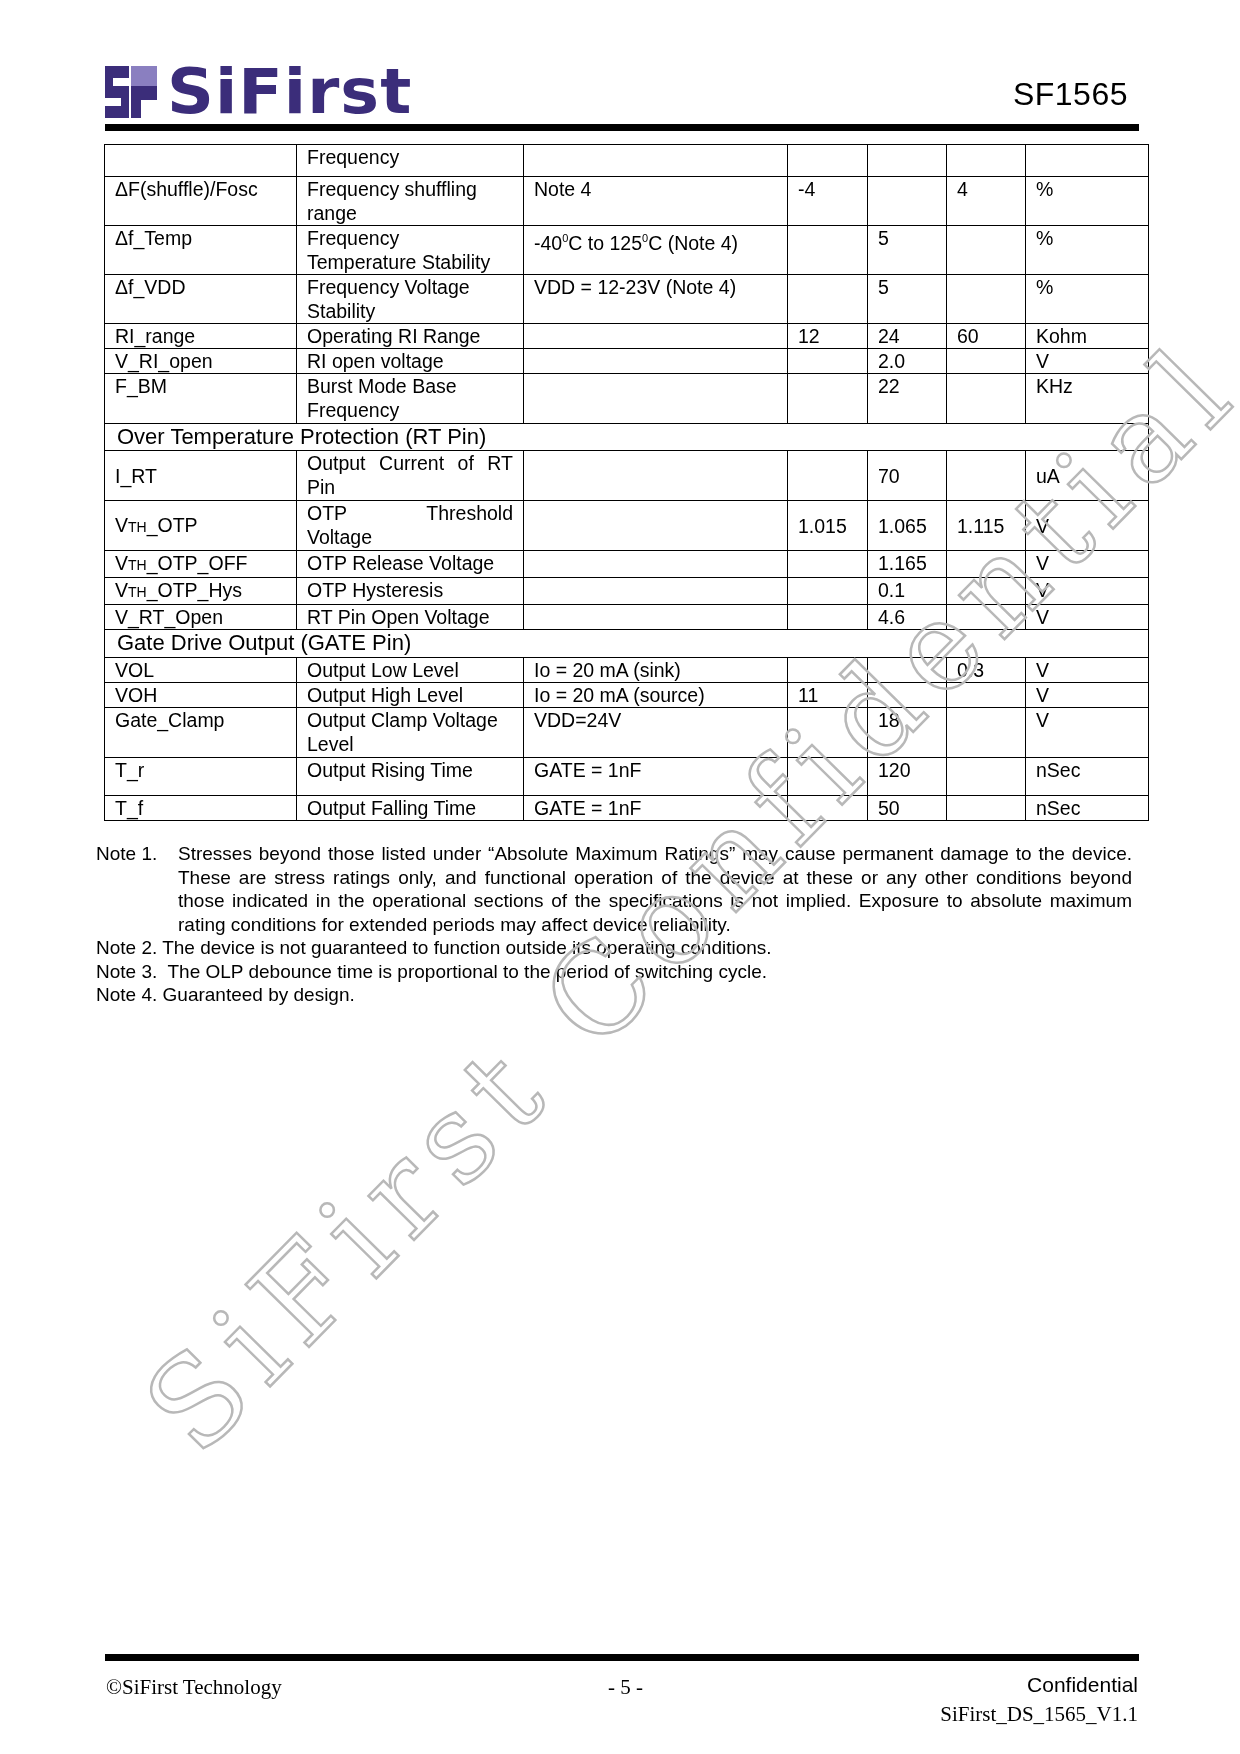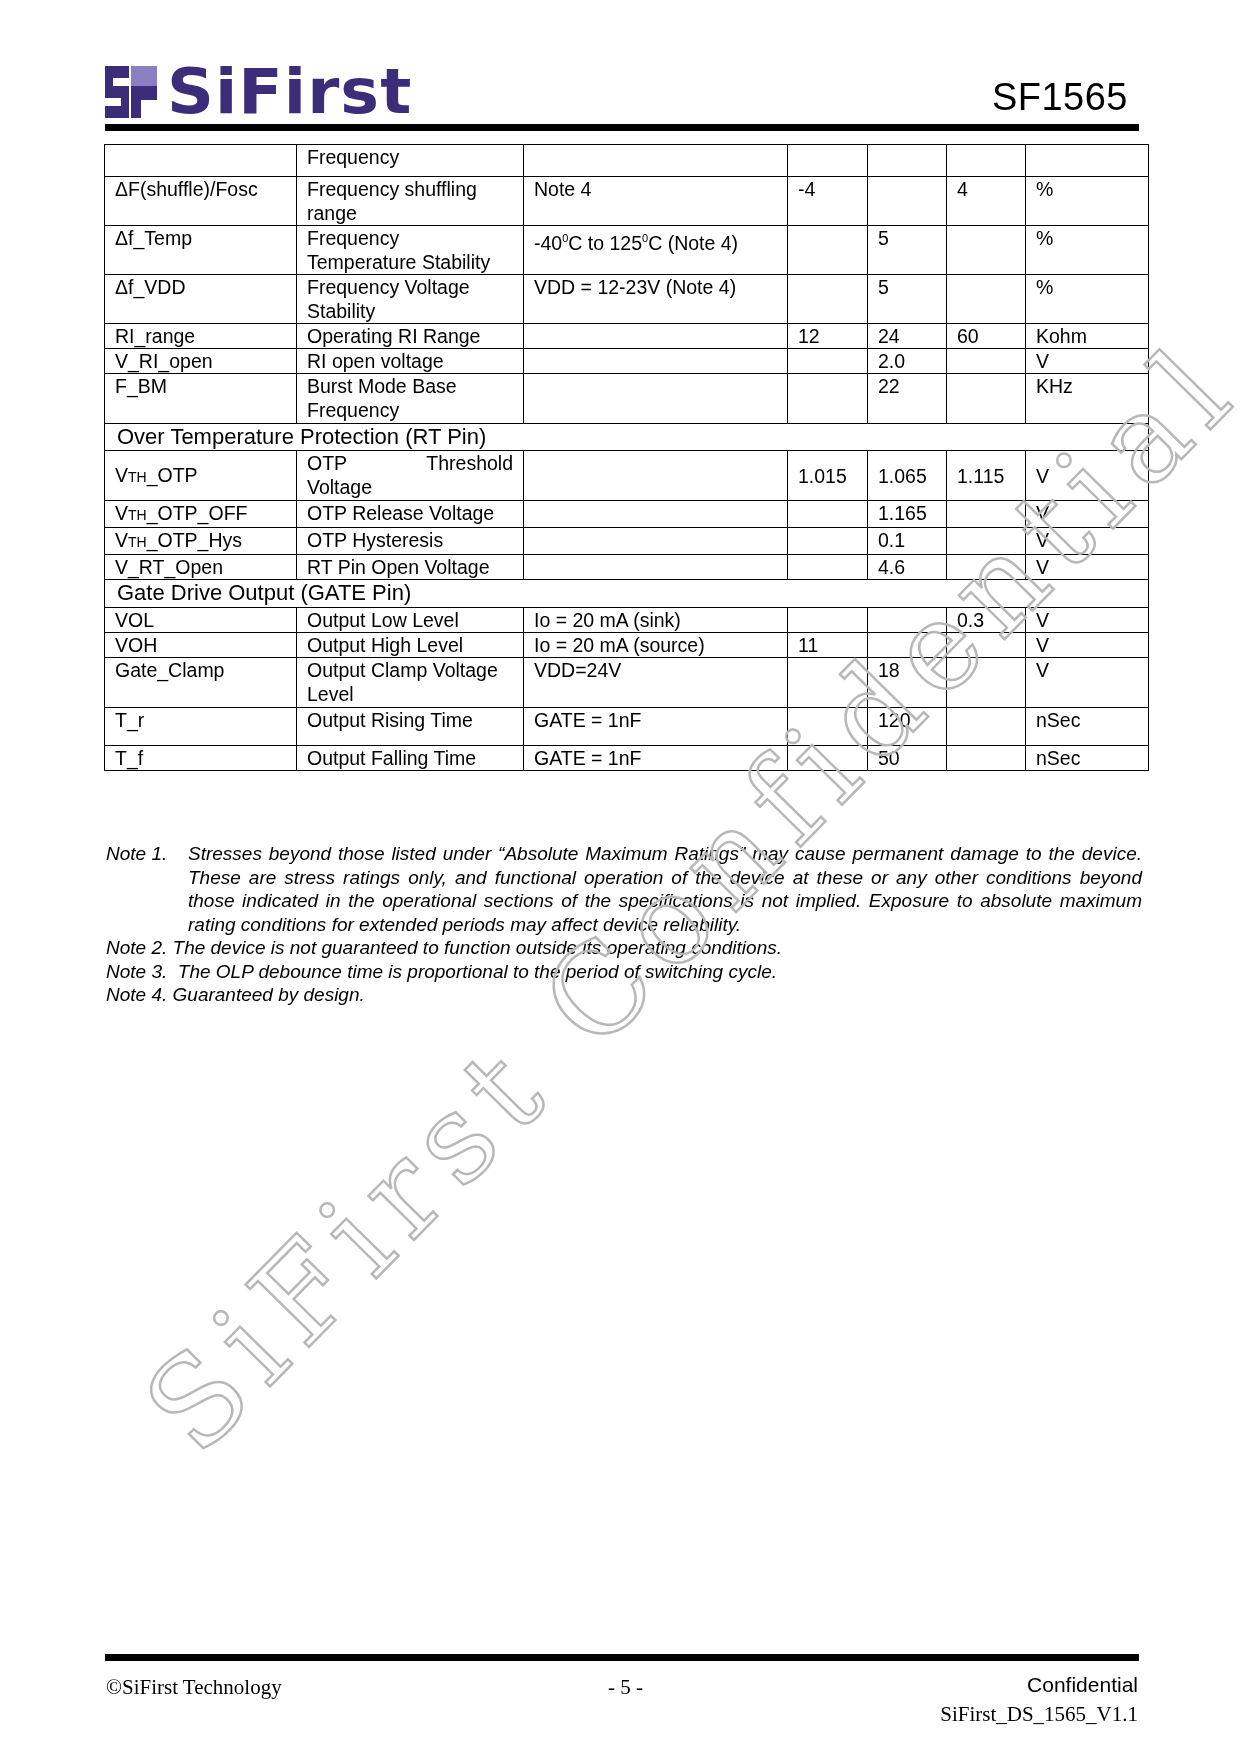--- a/index.html
+++ b/index.html
@@ -8,31 +8,31 @@
   .logo { position:absolute; left:105px; top:62px; height:56px; display:flex; align-items:flex-end; }
   .logo-mark { display:flex; gap:2px; margin-right:10px; }
   .logo-mark .s { width:24px; height:52px; background:#3b2d7a; position:relative; }
   .logo-mark .s::before { content:""; position:absolute; left:8px; top:12px; width:16px; height:8px; background:#fff; }
   .logo-mark .s::after { content:""; position:absolute; left:0; top:32px; width:16px; height:8px; background:#fff; }
   .logo-mark .f { width:26px; height:52px; background:#3b2d7a; position:relative; }
   .logo-mark .f::before { content:""; position:absolute; left:0; top:0; width:26px; height:20px; background:#8a7fc0; }
   .logo-mark .f::after { content:""; position:absolute; left:10px; top:34px; width:16px; height:18px; background:#fff; }
   .logo-text { font-family:"DejaVu Sans", sans-serif; font-weight:bold; font-size:62px; line-height:52px;
                color:#3b2d7a; letter-spacing:1px; transform:scaleX(1.05); transform-origin:left bottom; }
-  .doc-id { position:absolute; right:112px; top:76px; font-size:38px; letter-spacing:0.5px; }
+  .doc-id { position:absolute; right:112px; top:76px; font-size:32px; letter-spacing:0.5px; }
   .top-rule { position:absolute; left:105px; top:124px; width:1034px; height:7px; background:#000; }
 
   table.spec { position:absolute; left:104px; top:144px; width:1044px; border-collapse:collapse;
                font-size:19.5px; table-layout:fixed; }
   table.spec td { border:1.5px solid #000; padding:0 10px; vertical-align:top; line-height:24px; }
   table.spec td.mid { vertical-align:middle; }
   table.spec td.section { font-size:22px; padding-left:12px; line-height:26px; }
   .sub { font-size:14px; }
 
-  .notes { position:absolute; left:106px; top:842px; width:1036px; font-size:19px; line-height:23.5px;font-style:italic; }
+  .notes { position:absolute; left:96px; top:842px; width:1036px; font-size:19px; line-height:23.5px; }
   .note { display:flex; }
   .note .lbl { white-space:pre; }
   .note .body { text-align:justify; }
   .note1 .lbl { width:82px; flex:none; }
 
   .watermark { position:absolute; left:118px; top:1380px; font-family:"DejaVu Serif", serif; font-size:122px;
                color:transparent; -webkit-text-stroke:2.5px #b8b8b8; letter-spacing:14px;
                transform:rotate(-45.5deg); transform-origin:left top; white-space:nowrap; pointer-events:none; }
 
   .bottom-rule { position:absolute; left:105px; top:1654px; width:1034px; height:7px; background:#000; }
@@ -146,20 +146,37 @@
     <td></td>
     <td>22</td>
     <td></td>
     <td>KHz</td>
   </tr>
 
   <tr style="height:27px">
     <td colspan="7" class="section">Over Temperature Protection (RT Pin)</td>
   </tr>
 
+  <tr style="height:50px">
+    <td class="mid">I_RT</td>
+    <td>
+      <div style="display:flex;justify-content:space-between">
+            <span>Output</span>
+            <span>Current</span>
+            <span>of</span>
+            <span>RT</span>
+          </div>
+      <div>Pin</div>
+    </td>
+    <td></td>
+    <td></td>
+    <td class="mid">70</td>
+    <td></td>
+    <td class="mid">uA</td>
+  </tr>
 
   <tr style="height:50px">
     <td class="mid"><span>V</span><span class="sub">TH</span><span>_OTP</span></td>
     <td>
       <div style="display:flex;justify-content:space-between">
             <span>OTP</span>
             <span>Threshold</span>
           </div>
       <div>Voltage</div>
     </td>

